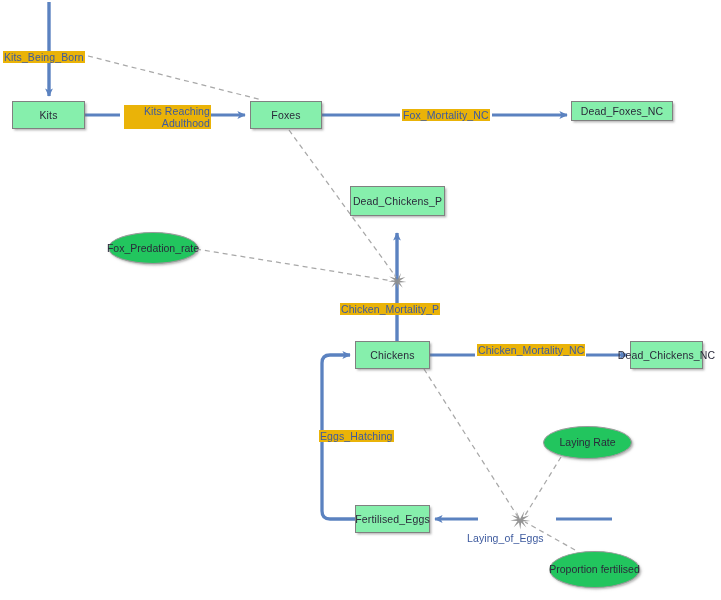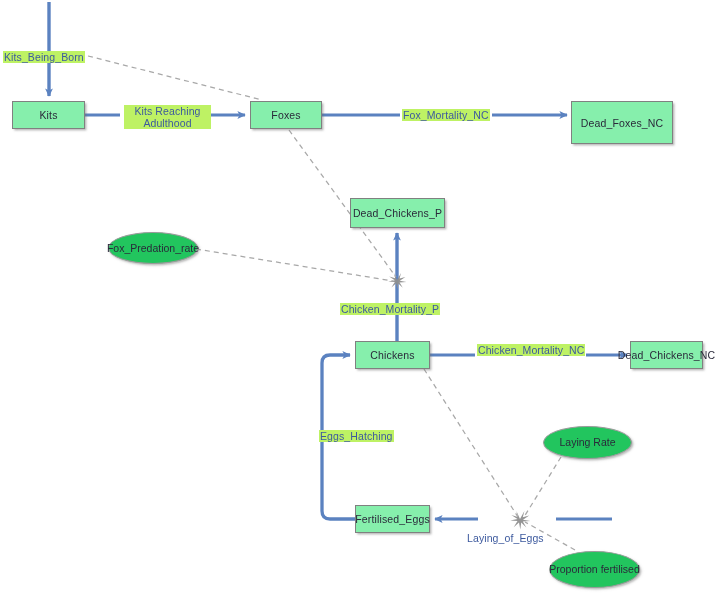--- a/index.html
+++ b/index.html
@@ -57,26 +57,26 @@
     font-size: 10.5px;
     text-align: center;
     line-height: 12.5px;
     box-shadow: 1.5px 1.5px 2.2px rgba(120,120,120,0.5);
   }
   .flow-label {
     position: absolute;
     color: #3d5a9e;
     font-size: 10.5px;
     white-space: nowrap;
-    background: #bef264;
+    background: #eab308;
     padding: 0 1px;
     letter-spacing: 0.1px;
   }
   .flow-label.two-line {
-    text-align: center;
+    text-align: right;
     line-height: 12px;
     white-space: normal;
   }
 </style>
 </head>
 <body>
 
 <div id="canvas">
 
   <svg id="wires" viewBox="0 0 721 600" width="721" height="600">
@@ -135,25 +135,25 @@
   </svg>
 
   <div class="node stock" style="left:12px; top:101px; width:73px; height:28px;">
     <span class="lbl">Kits</span>
   </div>
 
   <div class="node stock" style="left:250px; top:101px; width:72px; height:28px;">
     <span class="lbl">Foxes</span>
   </div>
 
-  <div class="node stock" style="left:571px; top:101px; width:102px; height:43px;">
+  <div class="node stock" style="left:571px; top:101px; width:102px; height:20px;">
     <span class="lbl">Dead_Foxes_NC</span>
   </div>
 
-  <div class="node stock" style="left:350px; top:198px; width:95px; height:30px;">
+  <div class="node stock" style="left:350px; top:186px; width:95px; height:30px;">
     <span class="lbl">Dead_Chickens_P</span>
   </div>
 
   <div class="node stock" style="left:630px; top:341px; width:73px; height:28px;">
     <span class="lbl">Dead_Chickens_NC</span>
   </div>
 
   <div class="node stock" style="left:355px; top:341px; width:75px; height:28px;">
     <span class="lbl">Chickens</span>
   </div>

